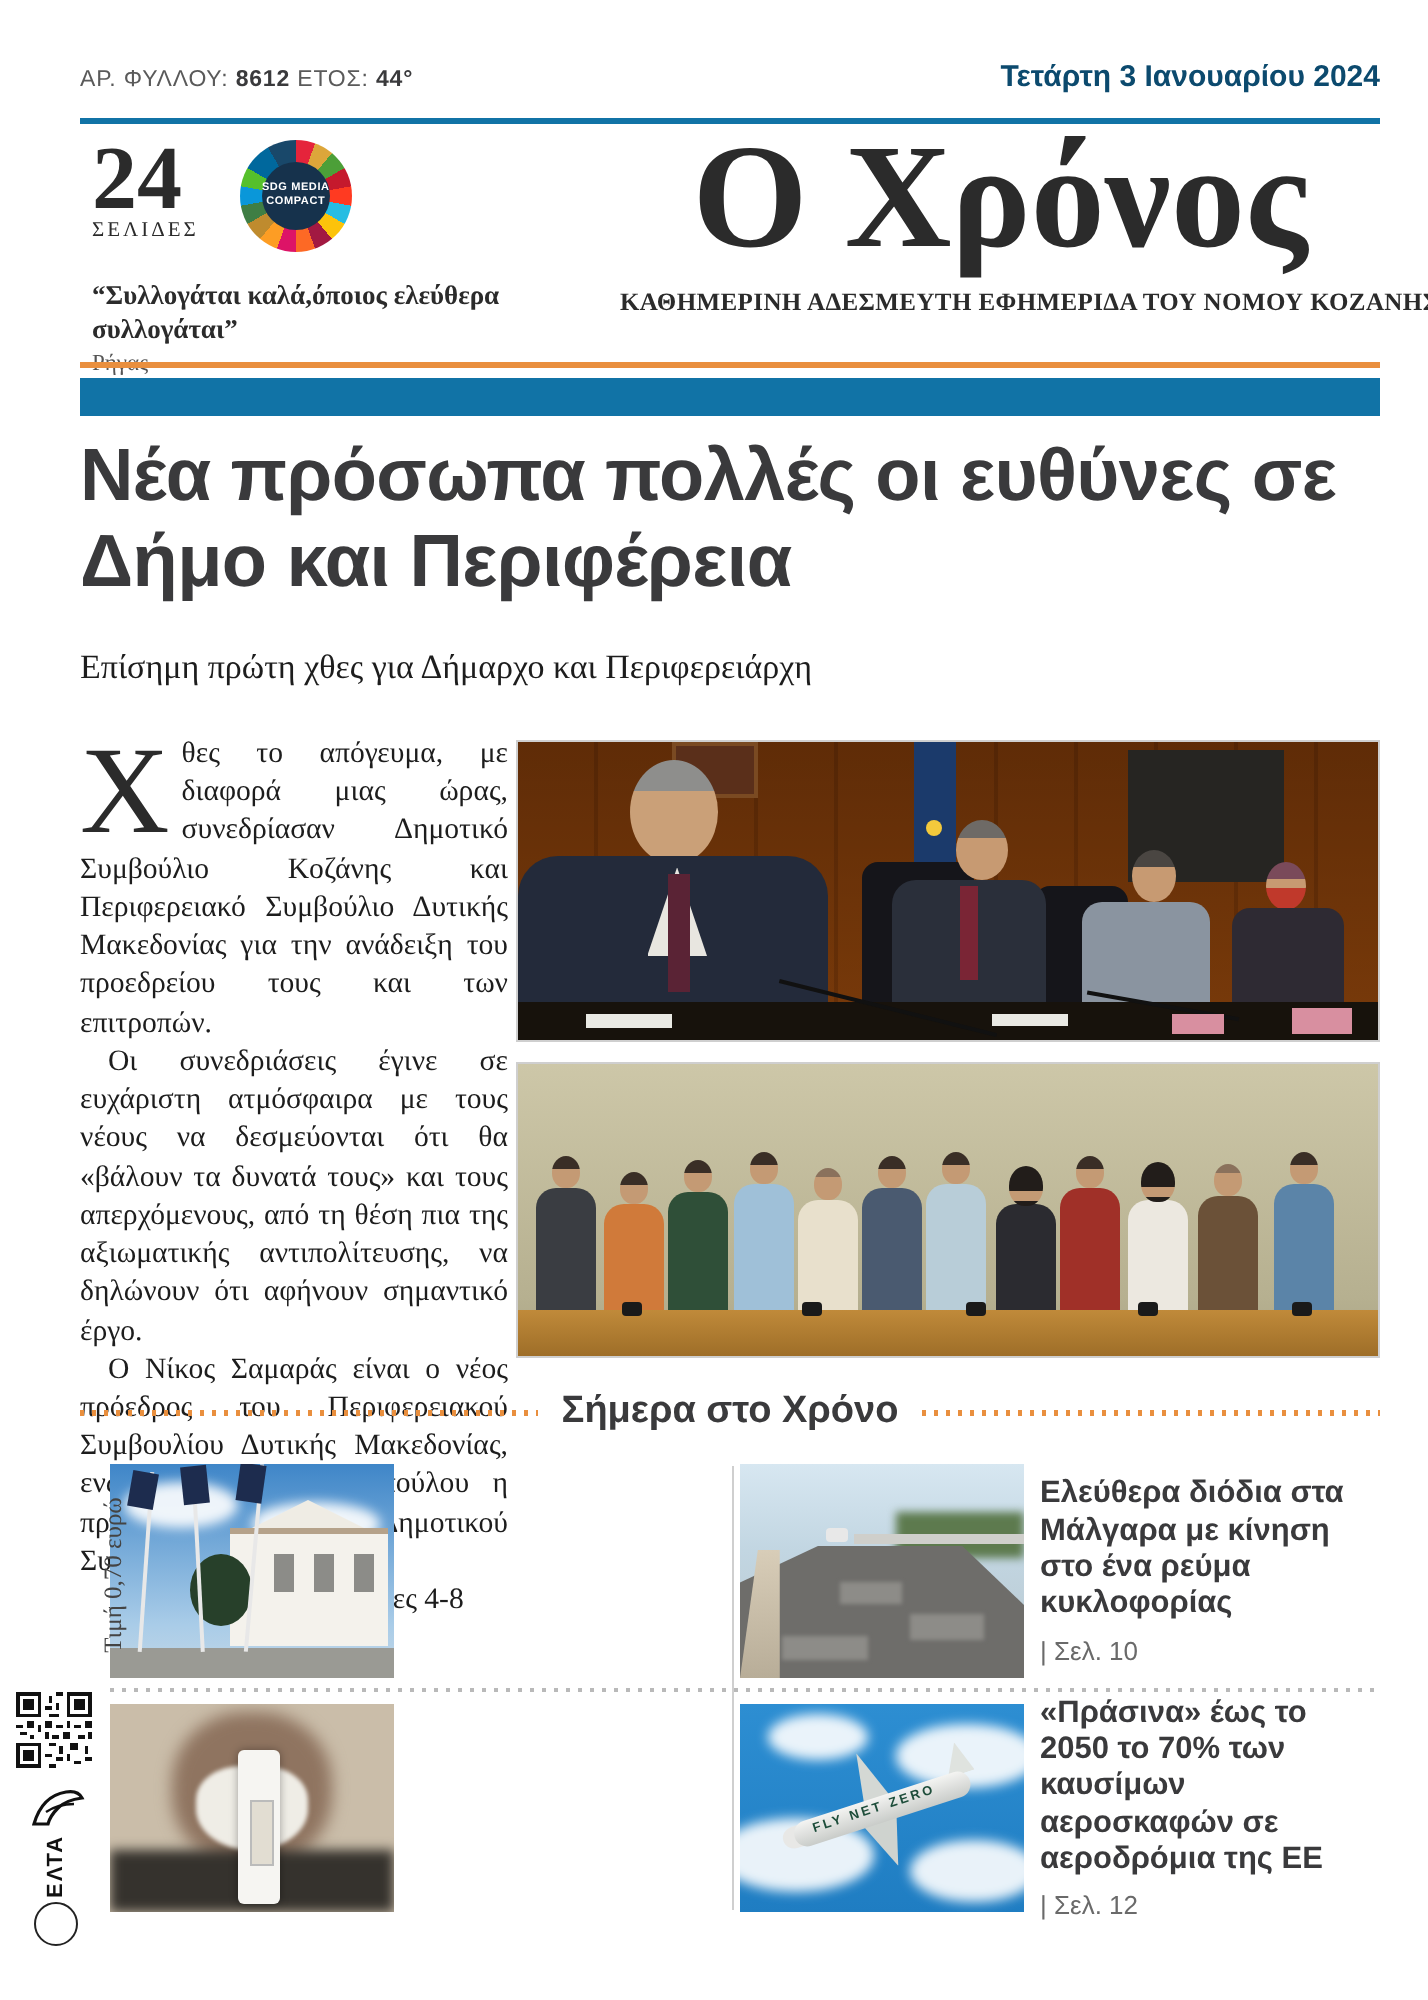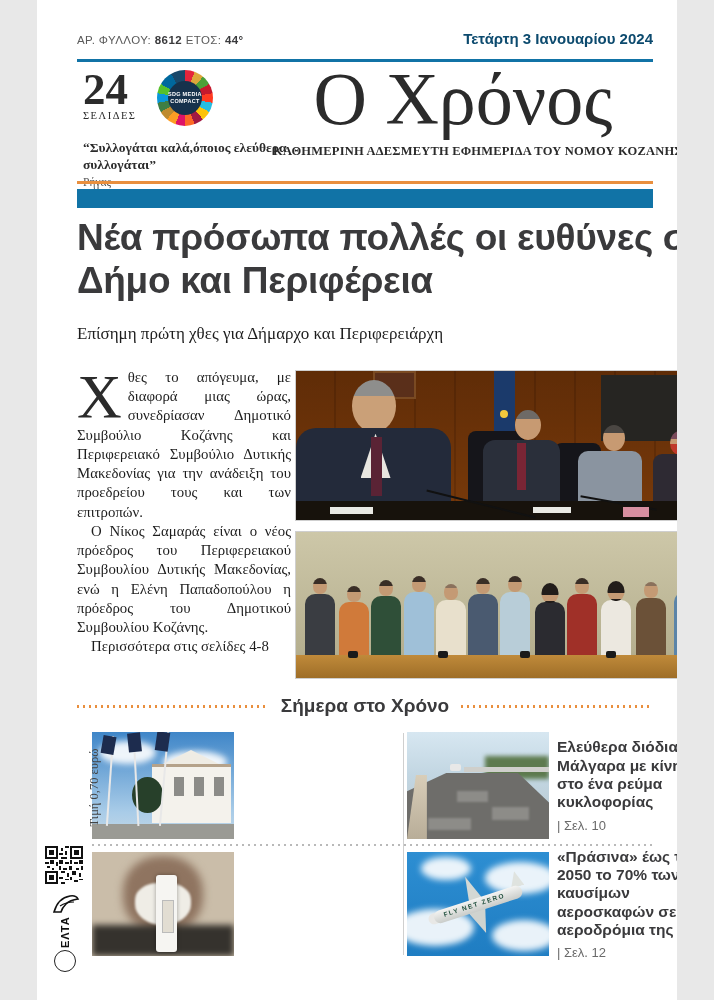--- a/index.html
+++ b/index.html
@@ -1,16 +1,16 @@
 <!DOCTYPE html>
 <html><head>
 <meta charset="utf-8">
 <style>
   html,body{margin:0;padding:0;background:#e8e8e8;}
-  .page{position:relative;width:640px;height:1000px;background:#ffffff;margin:0 auto;
+  .page{position:relative;width:714px;height:1000px;background:#ffffff;margin:0 auto;
         overflow:hidden;font-family:"Liberation Sans",sans-serif;color:#1d1d1d;}
   
   .top-row{position:absolute;left:40px;right:24px;top:30px;display:flex;
            justify-content:space-between;align-items:baseline;}
   .issue-line{font-size:11.5px;color:#5a5a5a;letter-spacing:.4px;}
   .issue-line b{color:#3a3a3c;}
   .date-line{font-size:15px;font-weight:bold;color:#0c4a6e;}
   .rule-blue-thin{position:absolute;left:40px;right:24px;top:59px;height:3px;background:#1173a6;}
   
   .mast-left{position:absolute;left:46px;top:70px;width:250px;}
@@ -26,21 +26,21 @@
         #bf8b2e 220deg 240deg,#3f7e44 240deg 260deg,#0a97d9 260deg 280deg,#56c02b 280deg 300deg,
         #00689d 300deg 330deg,#19486a 330deg 360deg);position:relative;}
   .sdg-center{position:absolute;left:50%;top:50%;transform:translate(-50%,-50%);
        width:34px;height:34px;border-radius:50%;background:#16324c;color:#fff;
        display:flex;align-items:center;justify-content:center;text-align:center;
        font-size:5.5px;font-weight:bold;line-height:1.2;letter-spacing:.3px;}
   .quote{font-family:"Liberation Serif",serif;font-weight:bold;font-size:13.5px;
          color:#2b2b2b;margin-top:14px;line-height:1.25;}
   .quote-author{font-family:"Liberation Serif",serif;font-size:11.5px;color:#555;margin-top:2px;}
   .mast-right{position:absolute;right:24px;top:62px;width:380px;text-align:center;}
-  .paper-title{font-family:"Liberation Serif",serif;font-weight:normal;font-size:74px;
+  .paper-title{font-family:"Liberation Serif",serif;font-weight:bold;font-size:74px;
                color:#2b2b2b;line-height:1;white-space:nowrap;}
   .paper-subtitle{font-family:"Liberation Serif",serif;font-weight:bold;font-size:12.5px;
                   color:#2b2b2b;margin-top:8px;white-space:nowrap;letter-spacing:.2px;}
   .rule-orange{position:absolute;left:40px;right:24px;top:181px;height:3px;background:#e98f3e;}
   .bar-blue{position:absolute;left:40px;right:24px;top:189px;height:19px;background:#1173a6;}
   
   .headline{position:absolute;left:40px;top:216px;width:630px;font-size:37px;font-weight:bold;
             color:#3a3a3c;line-height:1.17;letter-spacing:-.3px;}
   .subheadline{position:absolute;left:40px;top:324px;width:630px;
                font-family:"Liberation Serif",serif;font-size:17px;color:#1d1d1d;}
@@ -181,20 +181,21 @@
   </div>
 
   <div class="rule-orange"></div>
   <div class="bar-blue"></div>
 
   <div class="headline">Νέα πρόσωπα πολλές οι ευθύνες σε Δήμο και Περιφέρεια</div>
   <div class="subheadline">Επίσημη πρώτη χθες για Δήμαρχο και Περιφερειάρχη</div>
 
   <div class="body-col">
     <p><span class="dropcap">Χ</span><span>θες το απόγευμα, με διαφορά μιας ώρας, συνεδρίασαν Δημοτικό Συμβούλιο Κοζάνης και Περιφερειακό Συμβούλιο Δυτικής Μακεδονίας για την ανάδειξη του προεδρείου τους και των επιτροπών.</span></p>
+    <p class="ind">Οι συνεδριάσεις έγινε σε ευχάριστη ατμόσφαιρα με τους νέους να δεσμεύονται ότι θα «βάλουν τα δυνατά τους» και τους απερχόμενους, από τη θέση πια της αξιωματικής αντιπολίτευσης, να δηλώνουν ότι αφήνουν σημαντικό έργο.</p>
     <p class="ind">Ο Νίκος Σαμαράς είναι ο νέος πρόεδρος του Περιφερειακού Συμβουλίου Δυτικής Μακεδονίας, ενώ η Ελένη Παπαδοπούλου η πρόεδρος του Δημοτικού Συμβουλίου Κοζάνης.</p>
     <p class="more-line">Περισσότερα στις σελίδες 4-8</p>
   </div>
 
   <div class="photo ph1">
     <div class="abs wood"></div>
     <div class="abs icon-frame"></div>
     <div class="abs eu-flag"></div>
     <div class="abs eu-star"></div>
     <div class="abs dark-podium"></div>

